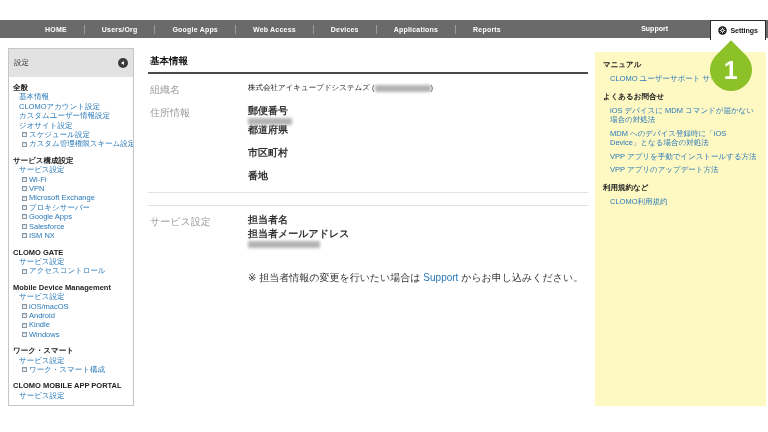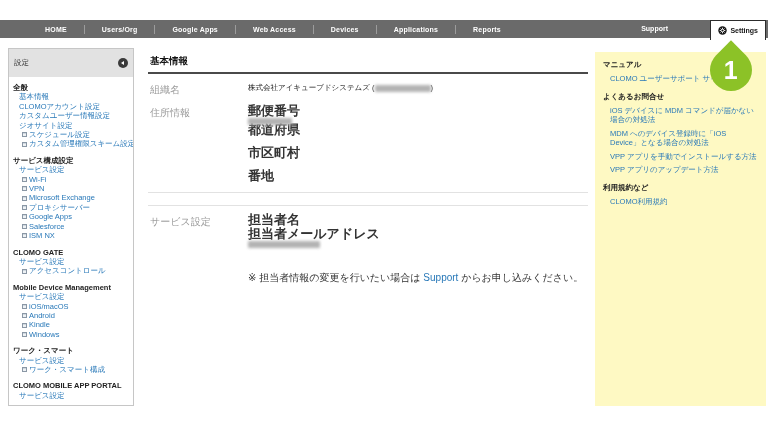--- a/index.html
+++ b/index.html
@@ -42,21 +42,21 @@
   .sb-item { display:flex; align-items:center; padding-left:10px; line-height:9.4px; font-size:7.5px; color:#2878b8; cursor:pointer; white-space:nowrap; }
   .sb-item.iconed { padding-left:13px;text-align:center; }
   .sb-icon { width:5px; height:5px; border:1px solid #8a97a5; background:linear-gradient(#cfd8e0 40%, #eef2f5 40%); margin-right:2px; flex:none; }
   
   .main { position:absolute; left:148px; top:48px; width:440px; }
   .page-title { font-size:9.5px; font-weight:bold; color:#111; margin:7px 0 4px 2px; }
   .hr-strong { height:2px; background:#4a4a4a; }
   .frow { display:flex; margin-top:9px; }
   .flabel { width:100px; flex:none; font-size:10px; color:#9b9b9b; padding-left:2px; }
   .fvalue { font-size:7.5px; color:#222; }
-  .fieldlab { font-size:13px; font-weight:bold; color:#333; line-height:9px; }
+  .fieldlab { font-size:10px; font-weight:bold; color:#333; line-height:9px; }
   .gap13 { } .gap14 { margin-top:14px; } .gap17 { margin-top:5px; }
   .redact { display:inline-block; height:7px; background:#b3b3b3; filter:blur(1.5px); border-radius:1px; vertical-align:middle; }
   .w56 { width:56px; } .w44 { width:44px; } .w72 { width:72px; }
   .block { display:block; margin-top:3px; }
   .sep { height:1px; background:#e2e2e2; margin-top:12px; }
   .phone-cols { display:flex; }
   .phone-cols .fax { margin-left:66px; }
   .note { margin-top:23px; font-size:10px; color:#333; }
   .note .lnk { color:#2878b8; cursor:pointer; }
   

